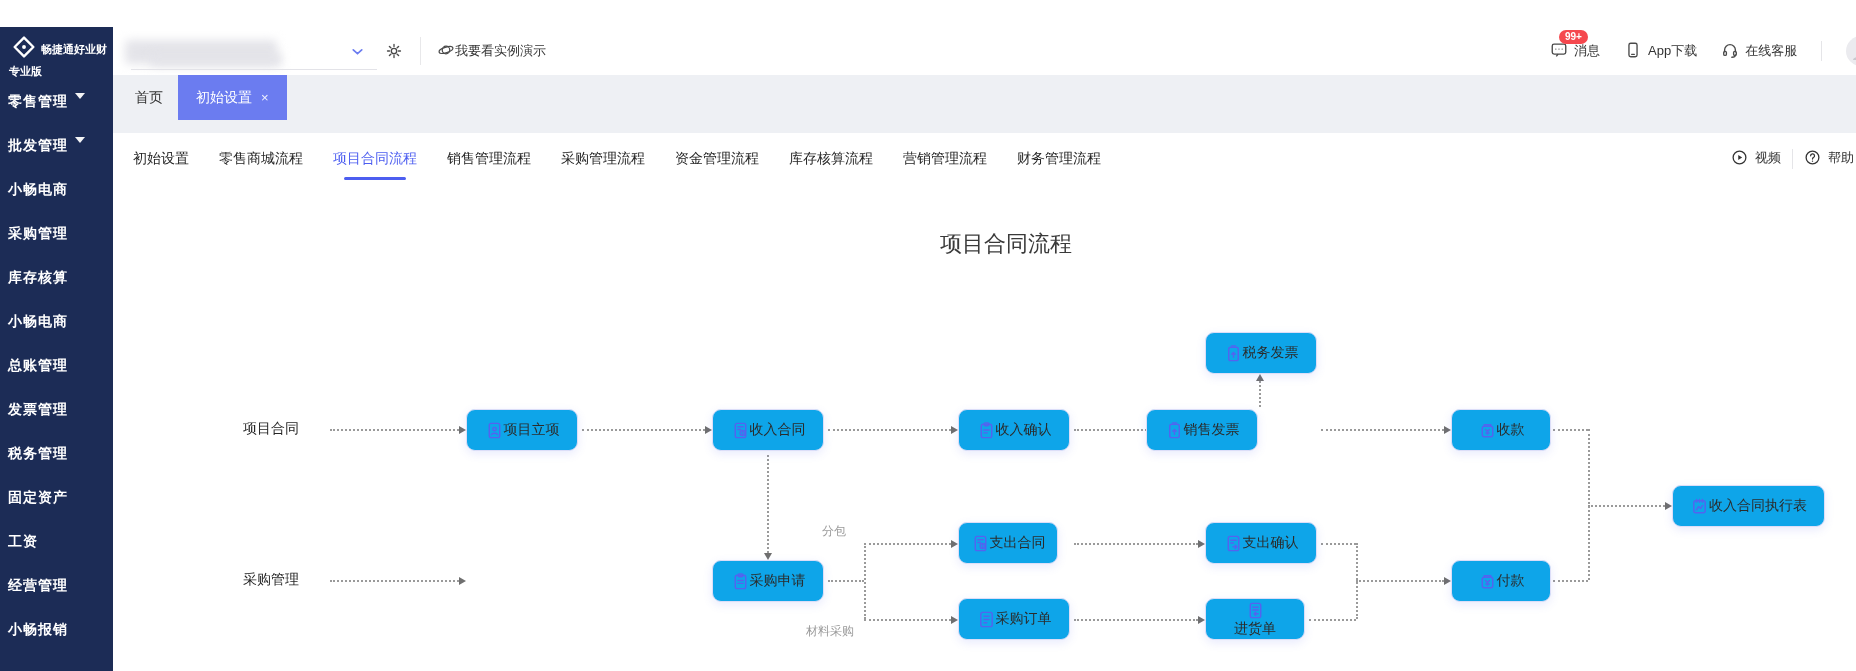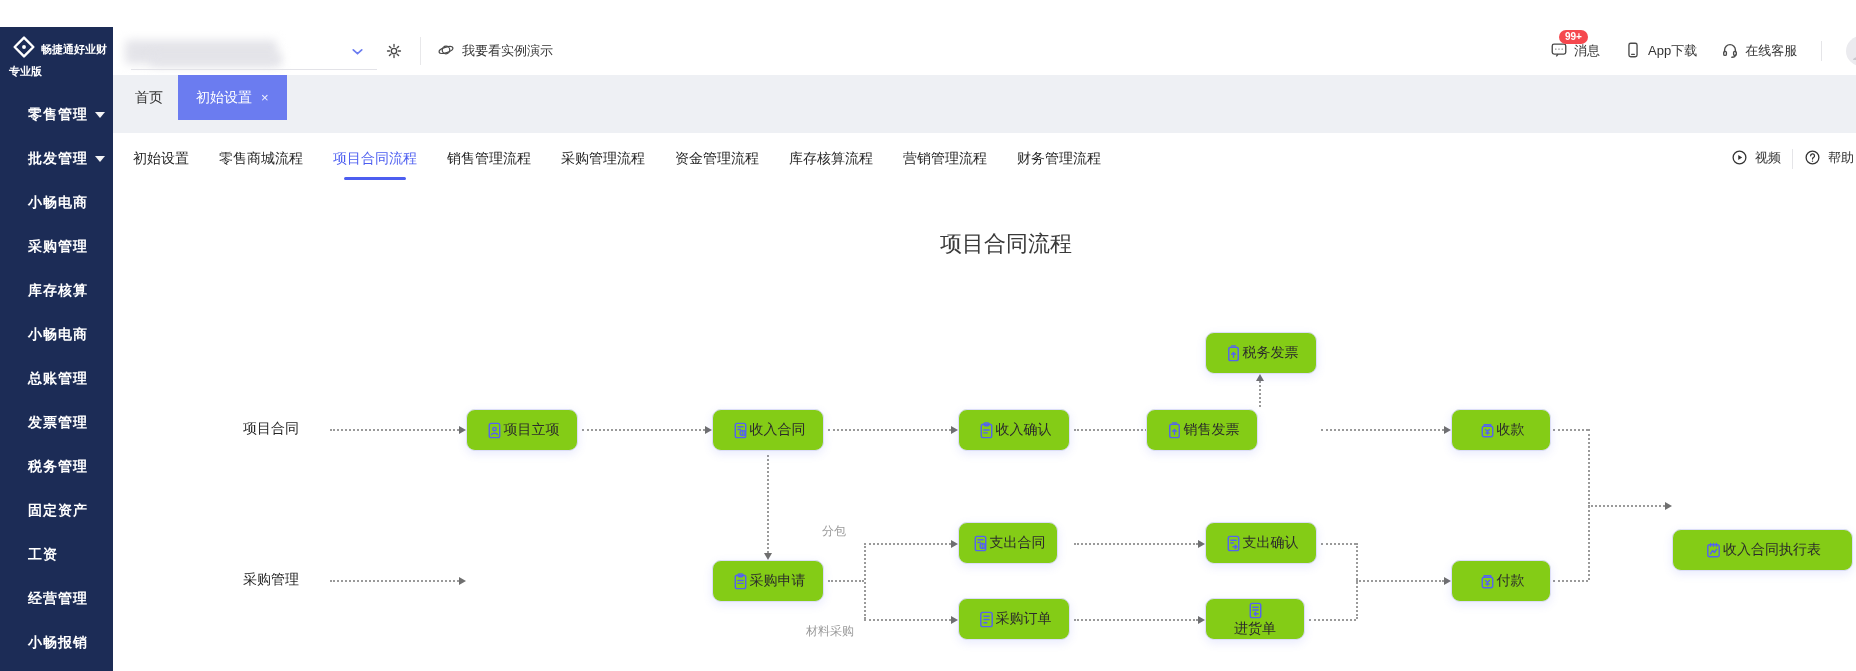--- a/index.html
+++ b/index.html
@@ -6,32 +6,32 @@
     font-family:"Liberation Sans","DejaVu Sans",sans-serif;background:#fff;}
   .app{position:relative;width:1856px;height:671px;overflow:hidden;background:#fff;}
   .topstrip{position:absolute;left:0;top:0;width:1856px;height:27px;background:#fff;}
 
   
   .sidebar{position:absolute;left:0;top:27px;width:113px;bottom:0;background:var(--sidebar-bg,#1c2c56);color:#fff;}
   .logo-row{position:absolute;left:12px;top:8px;display:flex;align-items:center;gap:5px;}
   .brand-name{font-size:11px;font-weight:600;white-space:nowrap;}
   .edition{position:absolute;left:9px;top:37px;font-size:11px;font-weight:600;}
   .menu{position:absolute;left:0;top:66px;right:0;}
-  .menu-item{height:44px;display:flex;align-items:center;padding-left:28px;font-size:14px;font-weight:600;
+  .menu-item{height:44px;display:flex;align-items:flex-start;padding-left:8px;font-size:14px;font-weight:600;
     letter-spacing:1px;cursor:pointer;white-space:nowrap;}
   .caret-icon{width:0;height:0;border-left:5px solid transparent;border-right:5px solid transparent;
     border-top:6px solid #fff;margin-left:7px;opacity:.95;}
 
   
   .header{position:absolute;left:113px;top:27px;right:0;height:48px;background:#fff;}
   .blur-patch{position:absolute;background:#e4e4e9;filter:blur(5px);border-radius:4px;}
   .org-underline{position:absolute;left:18px;top:42px;width:246px;border-bottom:1px solid #e3e3e8;}
   .hdr-ic{position:absolute;display:flex;align-items:center;}
   .header-divider{position:absolute;left:307px;top:10px;height:28px;border-left:1px solid #e8e8ea;}
-  .demo-link{position:absolute;left:324px;top:0;height:48px;display:flex;align-items:center;gap:7px;
+  .demo-link{position:absolute;left:324px;top:0;height:48px;display:flex;align-items:center;
     font-size:13px;color:#333;cursor:pointer;}
   .header-right{position:absolute;left:1437px;top:0;height:48px;display:flex;align-items:center;gap:24px;}
   .hr-item{display:flex;align-items:center;gap:6px;font-size:13px;color:#333;cursor:pointer;position:relative;white-space:nowrap;}
   .badge{position:absolute;top:-11px;left:9px;background:var(--badge-bg,#f5484e);color:#fff;font-size:10px;
     line-height:14px;padding:0 6px;border-radius:8px;font-weight:600;}
   .vdivider{height:20px;border-left:1px solid #e5e5e8;}
   .avatar{width:30px;height:30px;border-radius:50%;background:#ebebef;display:flex;align-items:center;justify-content:center;overflow:hidden;}
 
   
   .tabstrip{position:absolute;left:113px;top:75px;right:0;height:58px;background:var(--tabstrip-bg,#eef0f4);}
@@ -45,21 +45,21 @@
   .panel{position:absolute;left:113px;top:133px;right:0;bottom:0;background:#fff;}
   .flow-tabs{position:absolute;left:20px;top:17px;display:flex;gap:30px;}
   .flow-tab{font-size:14px;color:#262626;cursor:pointer;text-align:center;}
   .flow-tab.active{color:var(--accent2,#4d5ef0);}
   .flow-tab.active::after{content:"";display:block;margin:9px auto 0;width:62px;border-bottom:3px solid var(--accent2,#4d5ef0);border-radius:2px;}
   .panel-links{position:absolute;right:2px;top:16px;display:flex;align-items:flex-start;gap:7px;font-size:13px;color:#333;}
   .panel-links .vdivider{margin:0 4px;}
   .flow-title{position:absolute;left:827px;top:96px;font-size:22px;font-weight:500;color:#3a3a3a;}
 
   .flow-canvas{position:absolute;inset:0;}
-  .flow-node{position:absolute;height:42px;box-sizing:border-box;background:#84cc16;
+  .flow-node{position:absolute;height:42px;box-sizing:border-box;background:#0ea5e9;
     border:1px solid var(--node-border,#dcdef8);border-radius:9px;
     box-shadow:0 3px 10px rgba(84,99,239,.13);display:flex;align-items:center;justify-content:center;
     font-size:14px;color:#2b2b2b;cursor:pointer;white-space:nowrap;}
   .edge-h{position:absolute;border-top:2px dotted var(--arrow,#9a9a9a);}
   .edge-v{position:absolute;border-left:2px dotted var(--arrow,#9a9a9a);}
   .ah{position:absolute;width:0;height:0;}
   .ah.right{border-top:4px solid transparent;border-bottom:4px solid transparent;border-left:7px solid #6f6f6f;}
   .ah.up{border-left:4px solid transparent;border-right:4px solid transparent;border-bottom:7px solid #6f6f6f;}
   .ah.down{border-left:4px solid transparent;border-right:4px solid transparent;border-top:7px solid #6f6f6f;}
   .flow-label{position:absolute;white-space:nowrap;}
@@ -327,21 +327,21 @@
         </div>
         <div class="flow-node" style="left: 1338px; top: 276px; width: 100px;">
           <span style="display: flex;">
             <svg width="19" height="19" viewBox="0 0 20 20" fill="none" stroke="#5463ef" stroke-width="1.5" stroke-linecap="round" stroke-linejoin="round">
               <rect x="4.5" y="5.5" width="11" height="11" rx="2"></rect>
               <path d="M6.5 5.5V4h7v1.5M8 9l2 2.2L12 9M10 11.2V14M8.3 12.6h3.4"></path>
             </svg>
           </span>
           <span>收款</span>
         </div>
-        <div class="flow-node" style="left: 1559px; top: 352px; width: 181px; margin-top: 44px;">
+        <div class="flow-node" style="left: 1559px; top: 352px; width: 153px;">
           <span style="display: flex;">
             <svg width="19" height="19" viewBox="0 0 20 20" fill="none" stroke="#5463ef" stroke-width="1.5" stroke-linecap="round" stroke-linejoin="round">
               <rect x="4" y="4" width="12" height="12.5" rx="2"></rect>
               <path d="M7 2.5v3M10 2.5v3M13 2.5v3M6.8 13.5l2.2-3.4 2 2 2.2-3.2"></path>
             </svg>
           </span>
           <span>收入合同执行表</span>
         </div>
         <div class="flow-node" style="left: 599px; top: 427px; width: 112px;">
           <span style="display: flex;">

